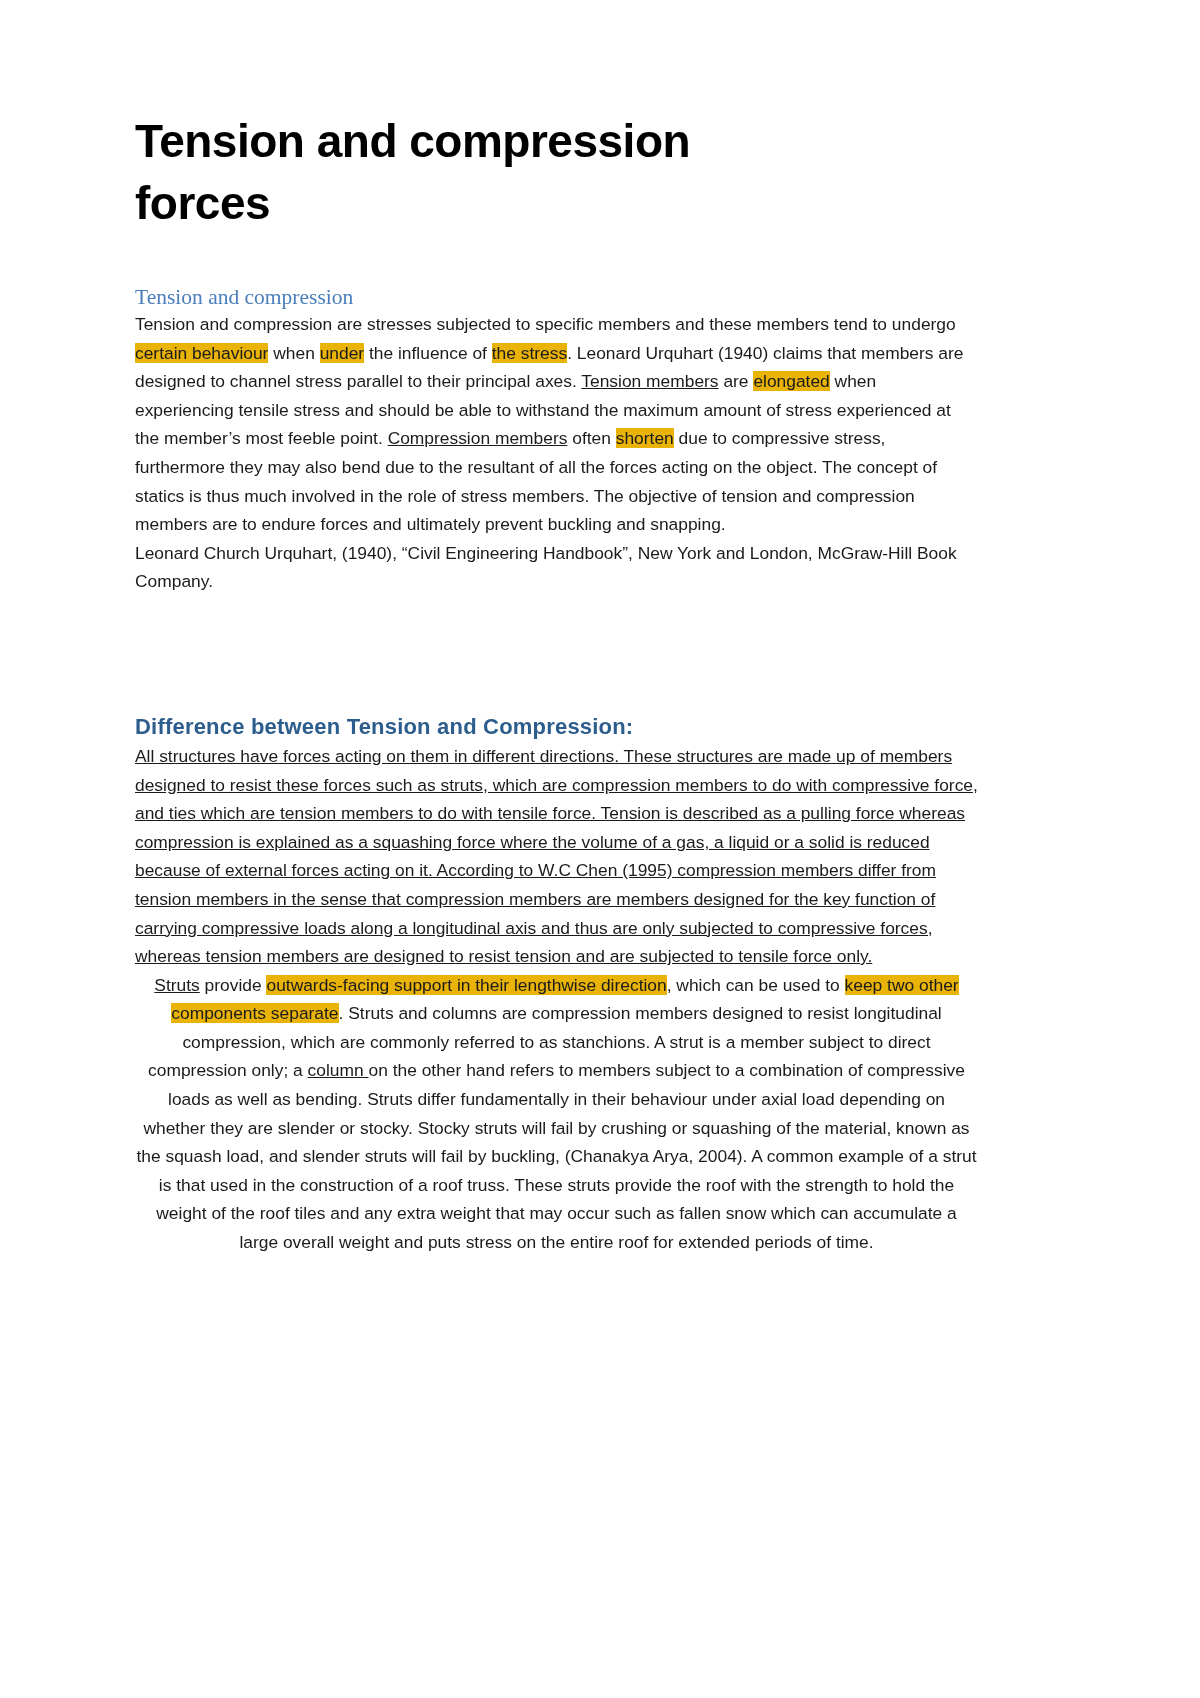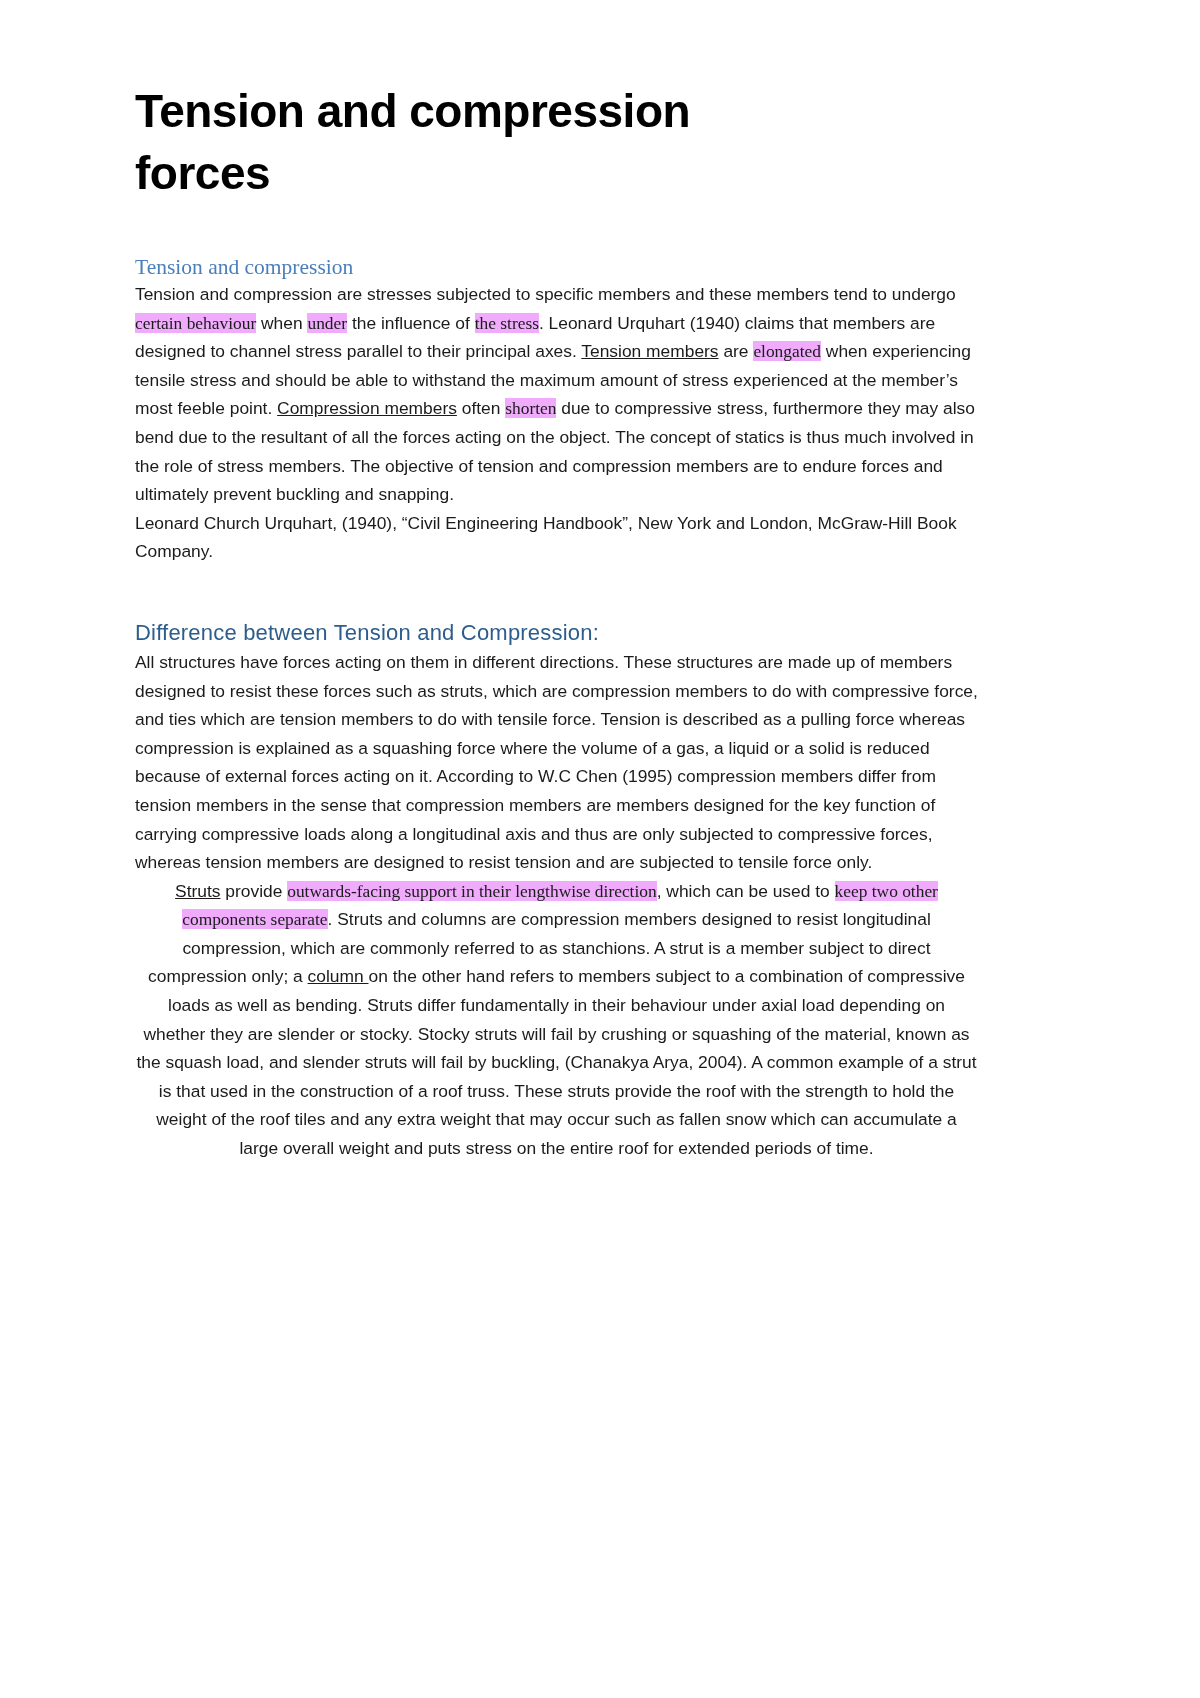--- a/index.html
+++ b/index.html
@@ -11,21 +11,21 @@
     width: 1200px;
     height: 1698px;
     overflow: hidden;
     font-family: "Liberation Sans", sans-serif;
     color: #141414;
   }
   .page {
     box-sizing: border-box;
     width: 1200px;
     height: 1698px;
-    padding: 80px 222px 0 135px;
+    padding: 110px 222px 0 135px;
     background: #ffffff;
   }
   .doc-title {
     font-size: 46px;
     font-weight: 700;
     line-height: 62px;
     letter-spacing: -0.5px;
     color: #000000;
   }
   .subtitle {
@@ -37,38 +37,38 @@
   }
   p.body {
     margin: 0;
     font-size: 17.4px;
     line-height: 28.6px;
     color: #1b1b1b;
   }
   .intro { margin-top: 9px; }
   .citation { margin-top: 22px; }
   .h2-heading {
-    margin-top: 52px;
+    margin-top: 116px;
     font-size: 22px;
-    font-weight: 400;
+    font-weight: 700;
     line-height: 30px;
     color: #2d5d8c;
     letter-spacing: 0.2px;
   }
-  .after-h2 { margin-top: 12px; }
+  .after-h2 { margin-top: 12px; text-decoration: underline; }
   .h1-heading {
     margin-top: 24px;
     font-size: 27.5px;
     font-weight: 400;
     line-height: 36px;
     color: #2e79c2;
     letter-spacing: 0.6px;
   }
   .after-h1 { margin-top: 10px; text-align: center; }
-  .hl { background: #f0abfc; font-family: Liberation Serif, serif; }
+  .hl { background: #eab308; }
   .b  { font-weight: 400; }
   .u  { text-decoration: underline; }
 </style>
 </head>
 <body>
 
 <div class="page">
 
   <div class="doc-title">
     <div>Tension and compression</div>

